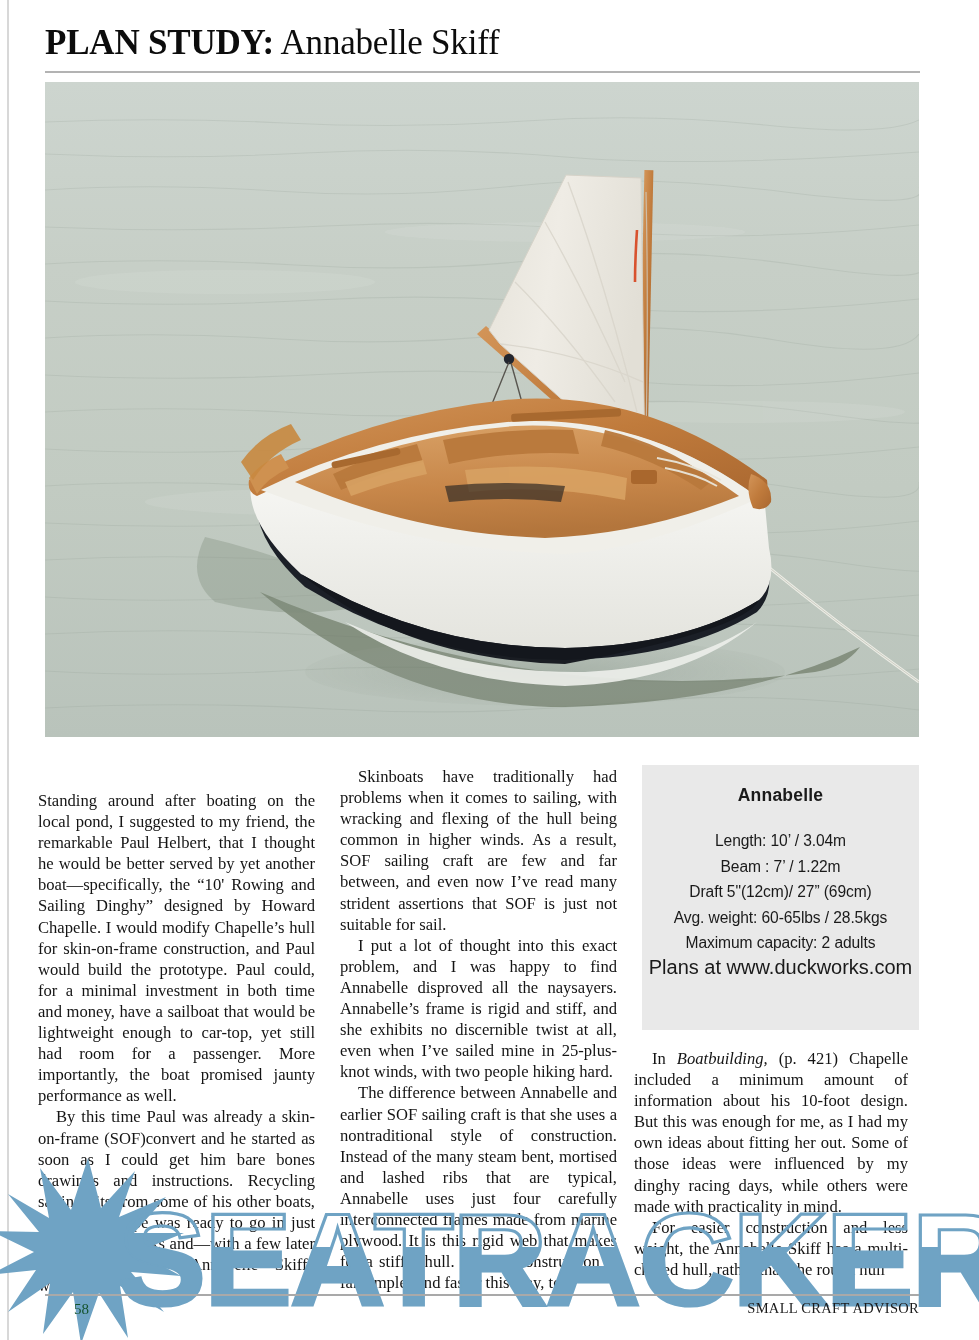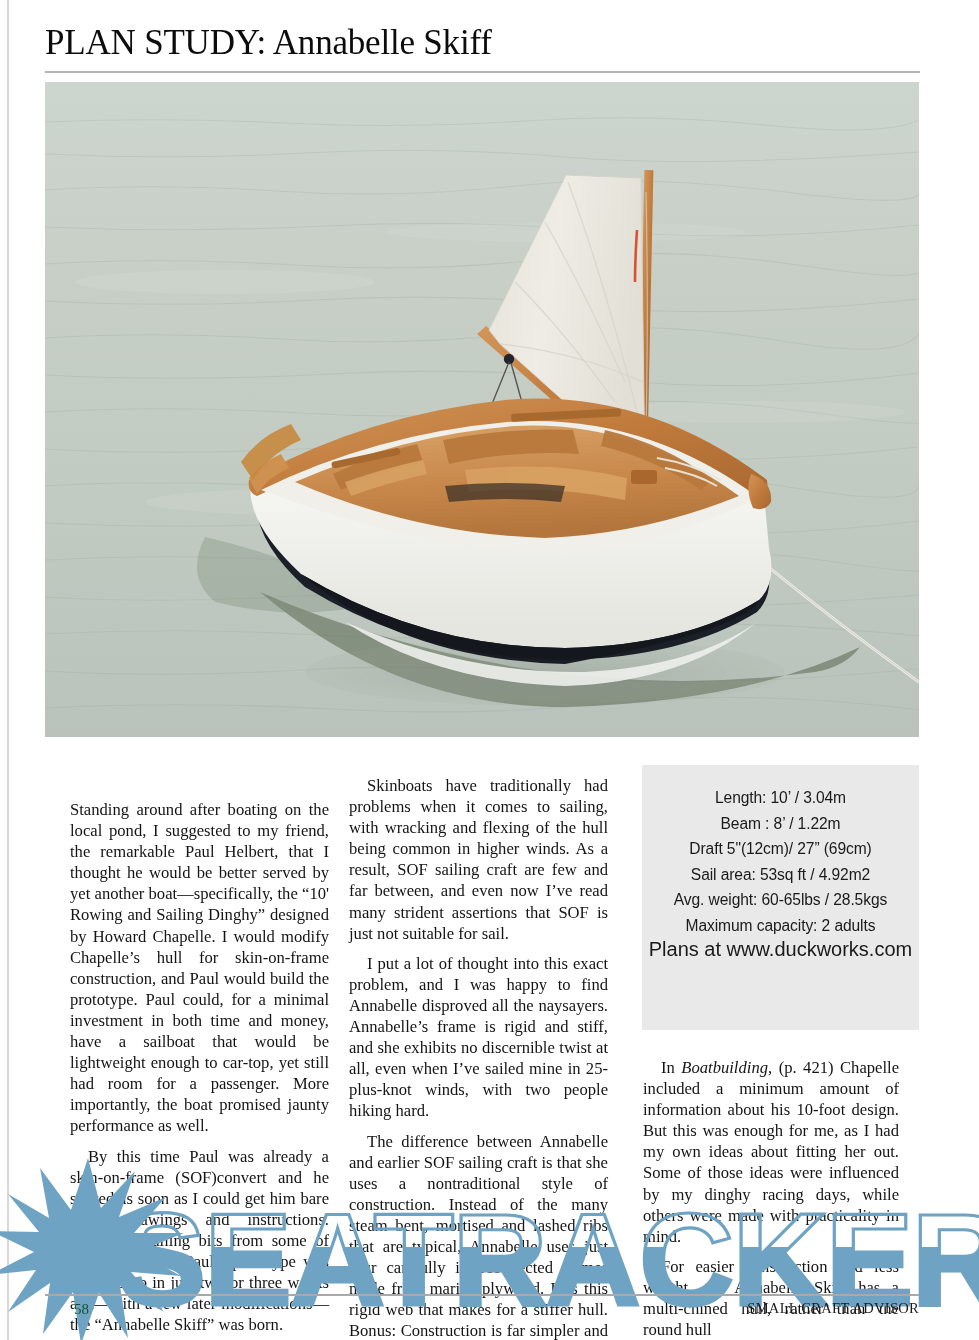--- a/index.html
+++ b/index.html
@@ -40,21 +40,21 @@
   }
   .page-title {
     font-family: "Liberation Serif", serif;
     font-size: 35px;
     line-height: 42px;
     letter-spacing: -0.2px;
     color: #0c0c0c;
     white-space: nowrap;
   }
   .page-title .lead {
-    font-weight: normal;
+    font-weight: bold;
     text-align: center;
   }
   .page-title .rest {
     font-weight: normal;
   }
   .title-rule {
     position: absolute;
     left: 45px;
     top: 71px;
     width: 875px;
@@ -78,26 +78,26 @@
   .col {
     position: absolute;
     width: 277px;
     font-size: 16.6px;
     line-height: 21.1px;
     text-align: justify;
     color: #141414;
     hyphens: manual;
   }
   .col p {
-    margin: 9px;
+    margin: 0;
     text-indent: 18px;
   }
   .col p.noindent { text-indent: 0; }
 
-  #col1 { left: 61px; top: 790px; }
+  #col1 { left: 38px; top: 790px; }
   #col2 { left: 340px; top: 766px; }
   #col3 { left: 634px; top: 1048px; width: 274px; }
 
   .byline-wrap {
     position: absolute;
     left: 45px;
     top: 748px;
     width: 277px;
   }
   .byline {
@@ -353,24 +353,24 @@
     <p>By this time Paul was already a skin-on-frame (SOF)convert and he started as soon as I could get him bare bones drawings and instructions. Recycling sailing bits from some of his other boats, Paul’s prototype was ready to go in just two or three weeks and—with a few later modifications—the “Annabelle Skiff” was born.</p>
   </div>
 
   <div class="col" id="col2">
     <p>Skinboats have traditionally had problems when it comes to sailing, with wracking and flexing of the hull being common in higher winds. As a result, SOF sailing craft are few and far between, and even now I’ve read many strident assertions that SOF is just not suitable for sail.</p>
     <p>I put a lot of thought into this exact problem, and I was happy to find Annabelle disproved all the naysayers. Annabelle’s frame is rigid and stiff, and she exhibits no discernible twist at all, even when I’ve sailed mine in 25-plus-knot winds, with two people hiking hard.</p>
     <p>The difference between Annabelle and earlier SOF sailing craft is that she uses a nontraditional style of construction. Instead of the many steam bent, mortised and lashed ribs that are typical, Annabelle uses just four carefully interconnected frames made from marine plywood. It is this rigid web that makes for a stiffer hull. Bonus: Construction is far simpler and faster this way, too.</p>
   </div>
 
   <div class="specbox">
+    <div class="spec-title">Annabelle</div>
     <div class="spec-line">Length: 10’ / 3.04m</div>
-    <div class="spec-line">Beam : 8’ / 1.22m</div>
+    <div class="spec-line">Beam : 7’ / 1.22m</div>
     <div class="spec-line">Draft 5"(12cm)/ 27” (69cm)</div>
-    <div class="spec-line">Sail area: 53sq ft / 4.92m2</div>
     <div class="spec-line">Avg. weight: 60-65lbs / 28.5kgs</div>
     <div class="spec-line">Maximum capacity: 2 adults</div>
     <div class="spec-plans">Plans at www.duckworks.com</div>
   </div>
 
   <div class="col" id="col3">
     <p><span>In </span><span class="it">Boatbuilding,</span><span> (p. 421) Chapelle included a minimum amount of information about his 10-foot design. But this was enough for me, as I had my own ideas about fitting her out. Some of those ideas were influenced by my dinghy racing days, while others were made with practicality in mind.</span></p>
     <p>For easier construction and less weight, the Annabelle Skiff has a multi-chined hull, rather than the round hull</p>
   </div>
 

